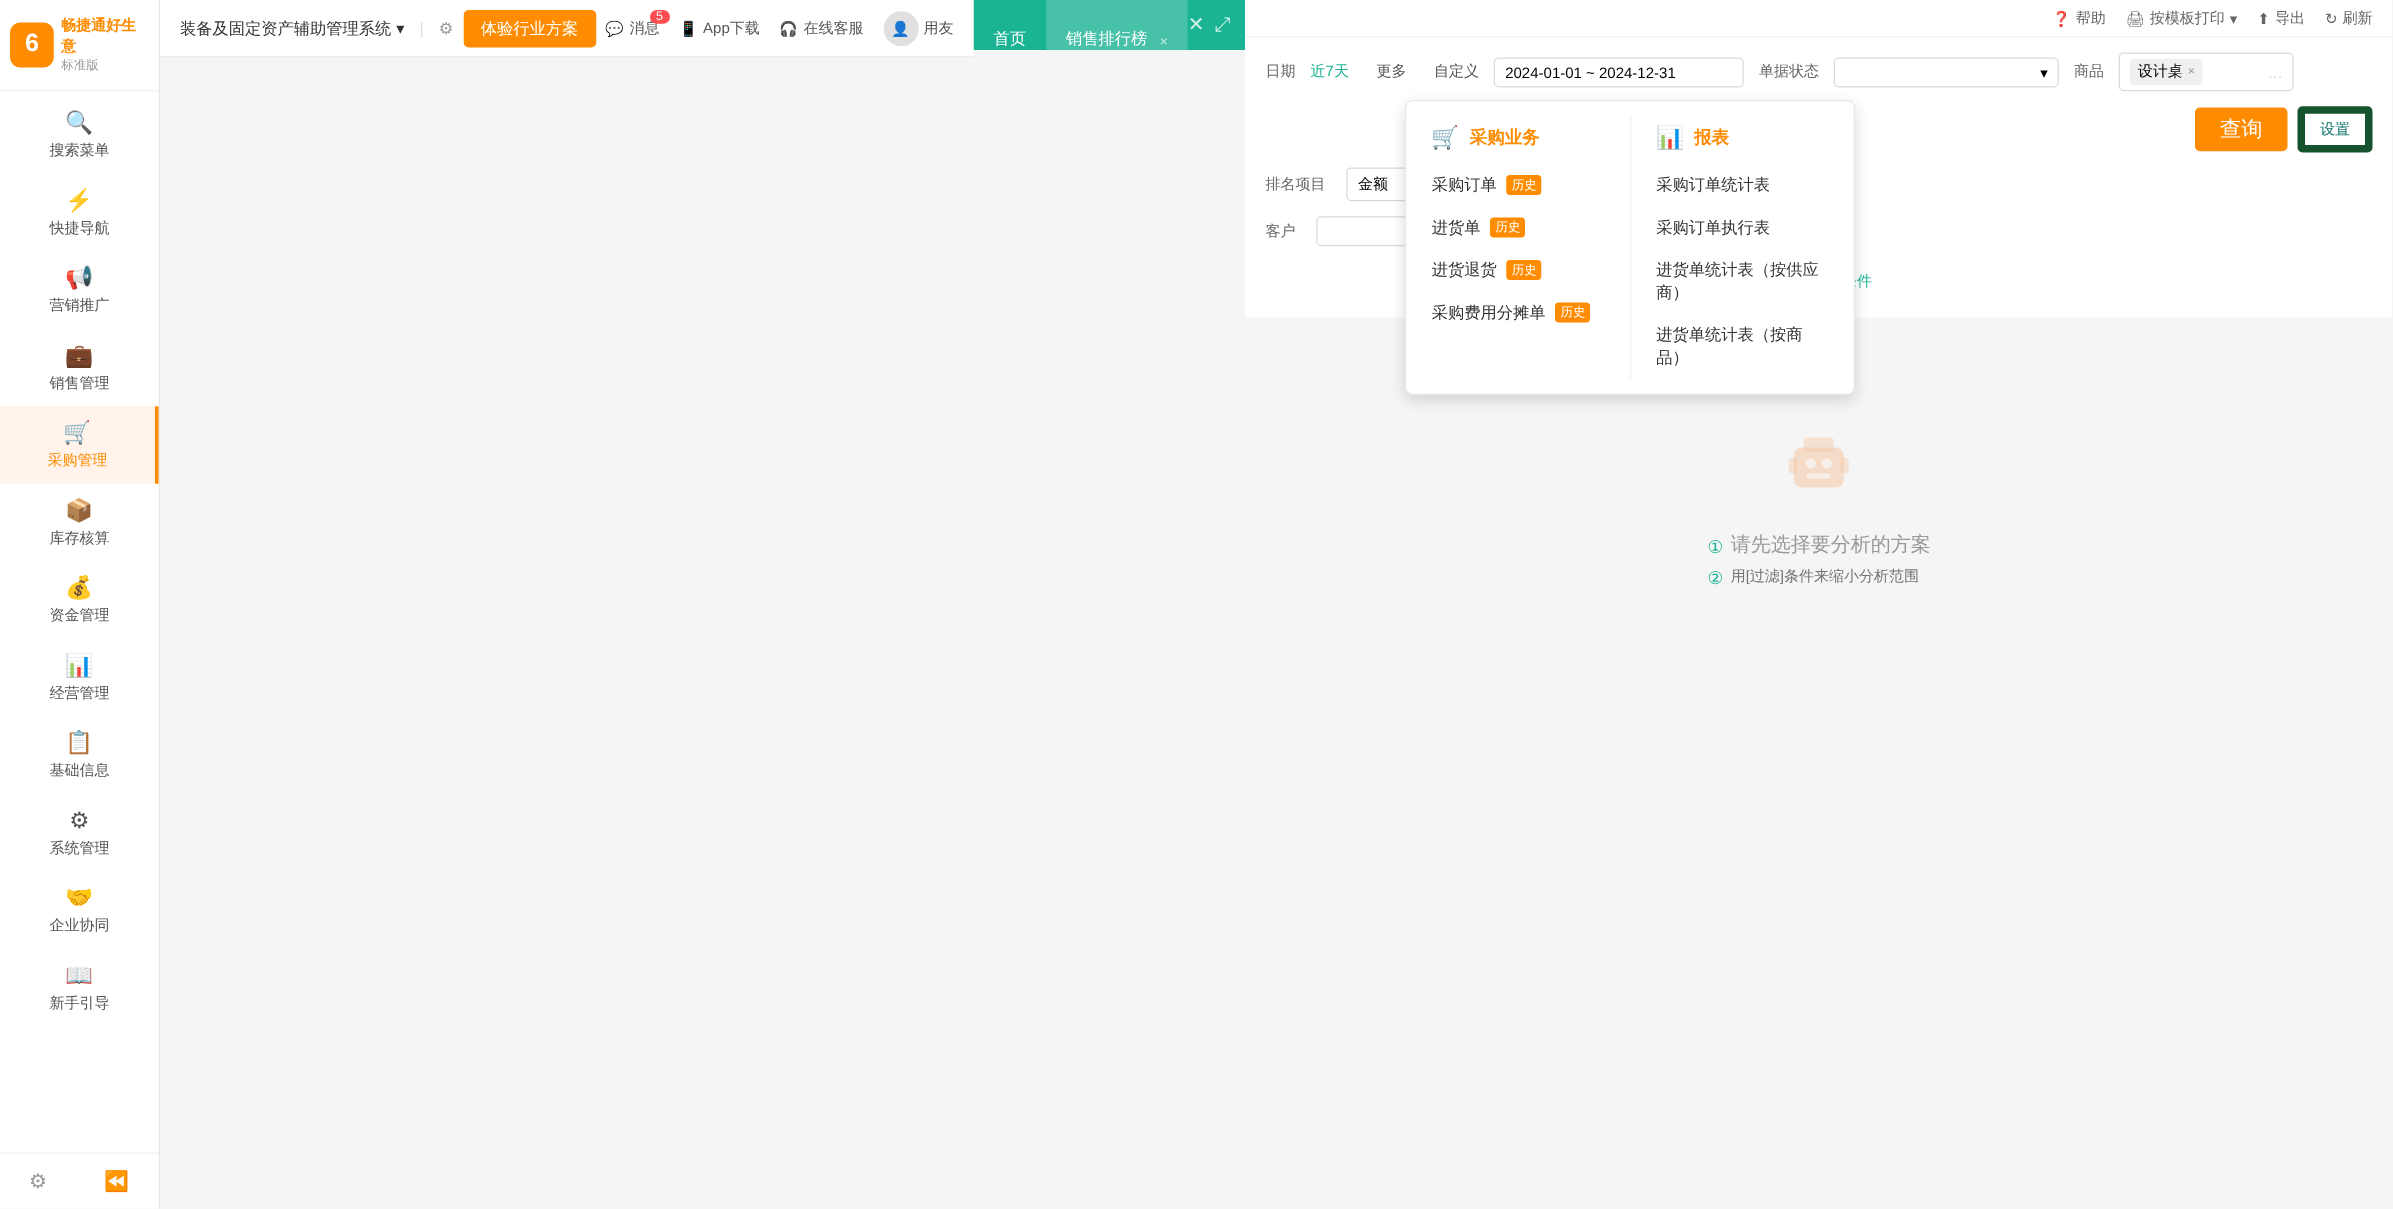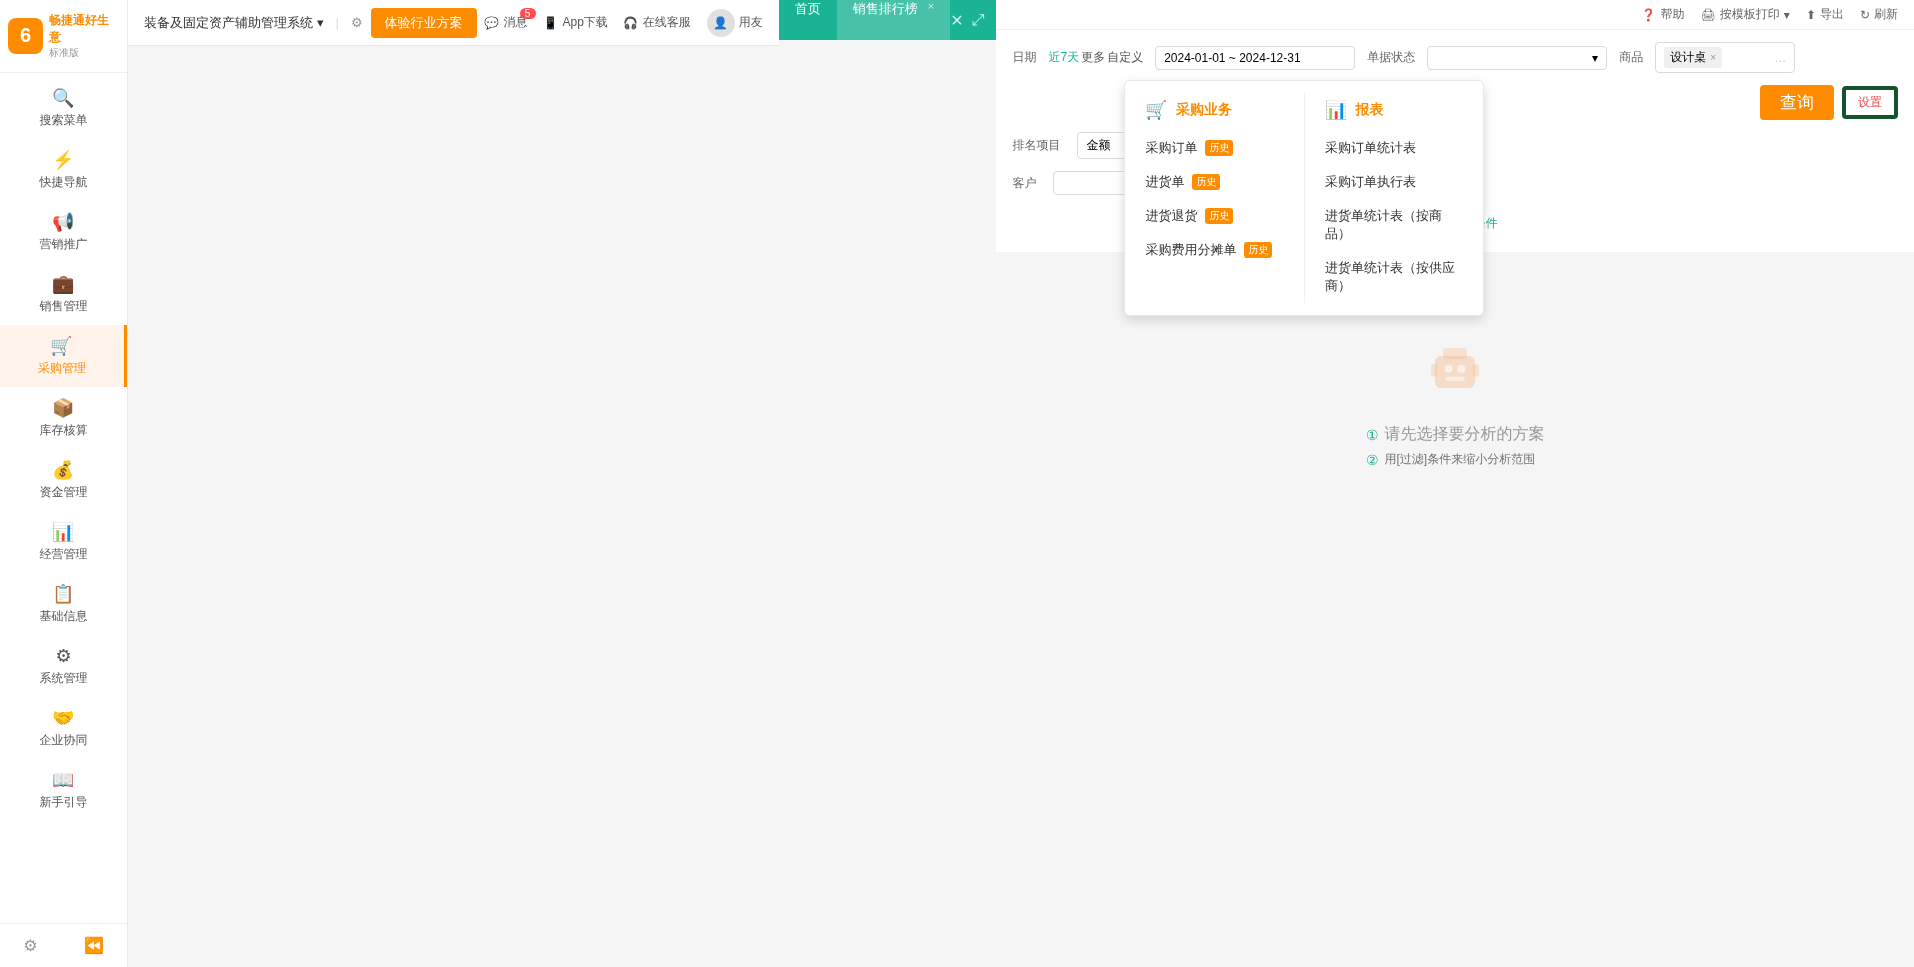--- a/index.html
+++ b/index.html
@@ -156,21 +156,21 @@
       display: flex;
       align-items: center;
       height: 40px;
       padding: 0;
       flex-shrink: 0;
     }
     .tab {
       padding: 0 16px;
       height: 100%;
       display: flex;
-      align-items: flex-start;
+      align-items: flex-end;
       cursor: pointer;
       font-size: 13px;
       color: rgba(255,255,255,0.85);
       gap: 6px;
       position: relative;
     }
     .tab.active {
       background: rgba(255,255,255,0.2);
       color: white;
     }
@@ -241,27 +241,27 @@
     .btn-query {
       background: #ff8c00;
       color: white;
       border: none;
       border-radius: 4px;
       padding: 6px 20px;
       cursor: pointer;
       font-size: 17px;
     }
     .btn-settings {
-      border: 4px solid #14532d;
+      border: 6px solid #14532d;
       background: white;
       border-radius: 4px;
       padding: 4px 12px;
       cursor: pointer;
       font-size: 12px;
-      color: #ef4444;
+      color: #0f766e;
     }
     .collapse-row {
       display: flex;
       justify-content: center;
       padding: 8px 0;
     }
     .collapse-btn {
       color: #1ab394;
       cursor: pointer;
       font-size: 12px;
@@ -495,21 +495,21 @@
       <div class="help-btn">
         <span>↻</span>
         <span>刷新</span>
       </div>
     </div>
 
     <div style="background:white; padding: 12px 16px;">
 
       <div class="filter-row">
         <span class="filter-label">日期</span>
-        <div style="display:flex;align-items:center;gap:2px;font-size:12px;color:#555;">
+        <div style="display:flex;align-items:center;gap:22px;font-size:12px;color:#555;">
           <span style="cursor:pointer;color:#1ab394;">近7天</span>
           <span>更多</span>
           <span style="cursor:pointer;">自定义</span>
         </div>
         <div class="filter-control filter-control-wide">
           <span>2024-01-01 ~ 2024-12-31</span>
         </div>
 
         <span class="filter-label">单据状态</span>
         <div class="filter-control" style="min-width:180px;">
@@ -617,22 +617,22 @@
           <span>报表</span>
         </div>
         <div id="dropdown-col2-items">
             <div class="dropdown-item">
               <span>采购订单统计表</span>
             </div>
             <div class="dropdown-item">
               <span>采购订单执行表</span>
             </div>
             <div class="dropdown-item">
+              <span>进货单统计表（按供应商）</span>
+            </div>
+            <div class="dropdown-item">
               <span>进货单统计表（按商品）</span>
-            </div>
-            <div class="dropdown-item">
-              <span>进货单统计表（按供应商）</span>
             </div>
           </div>
       </div>
     </div>
   </div>
 </div>
 
 </body></html>

